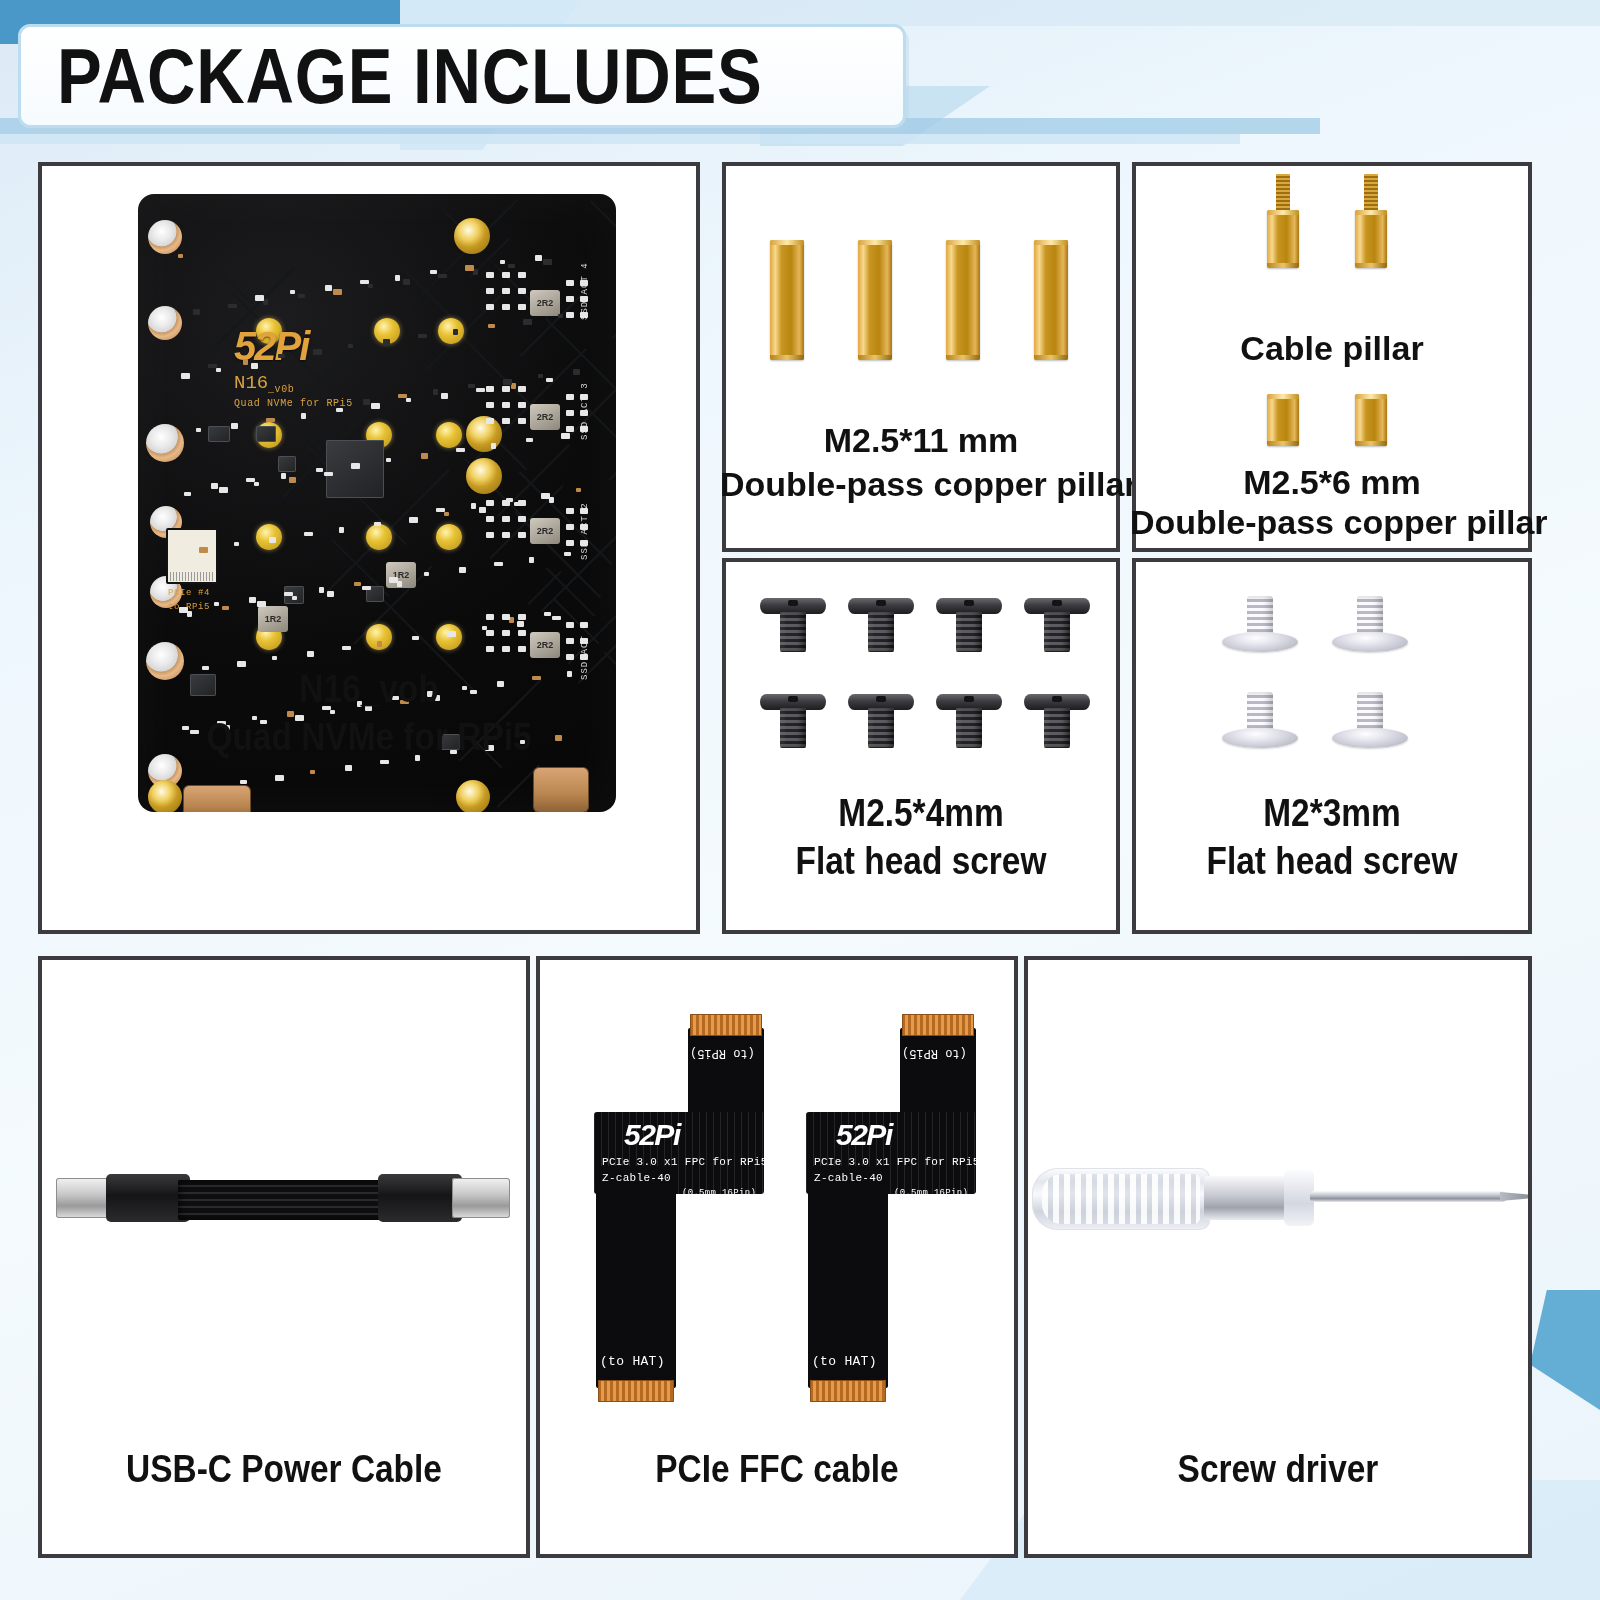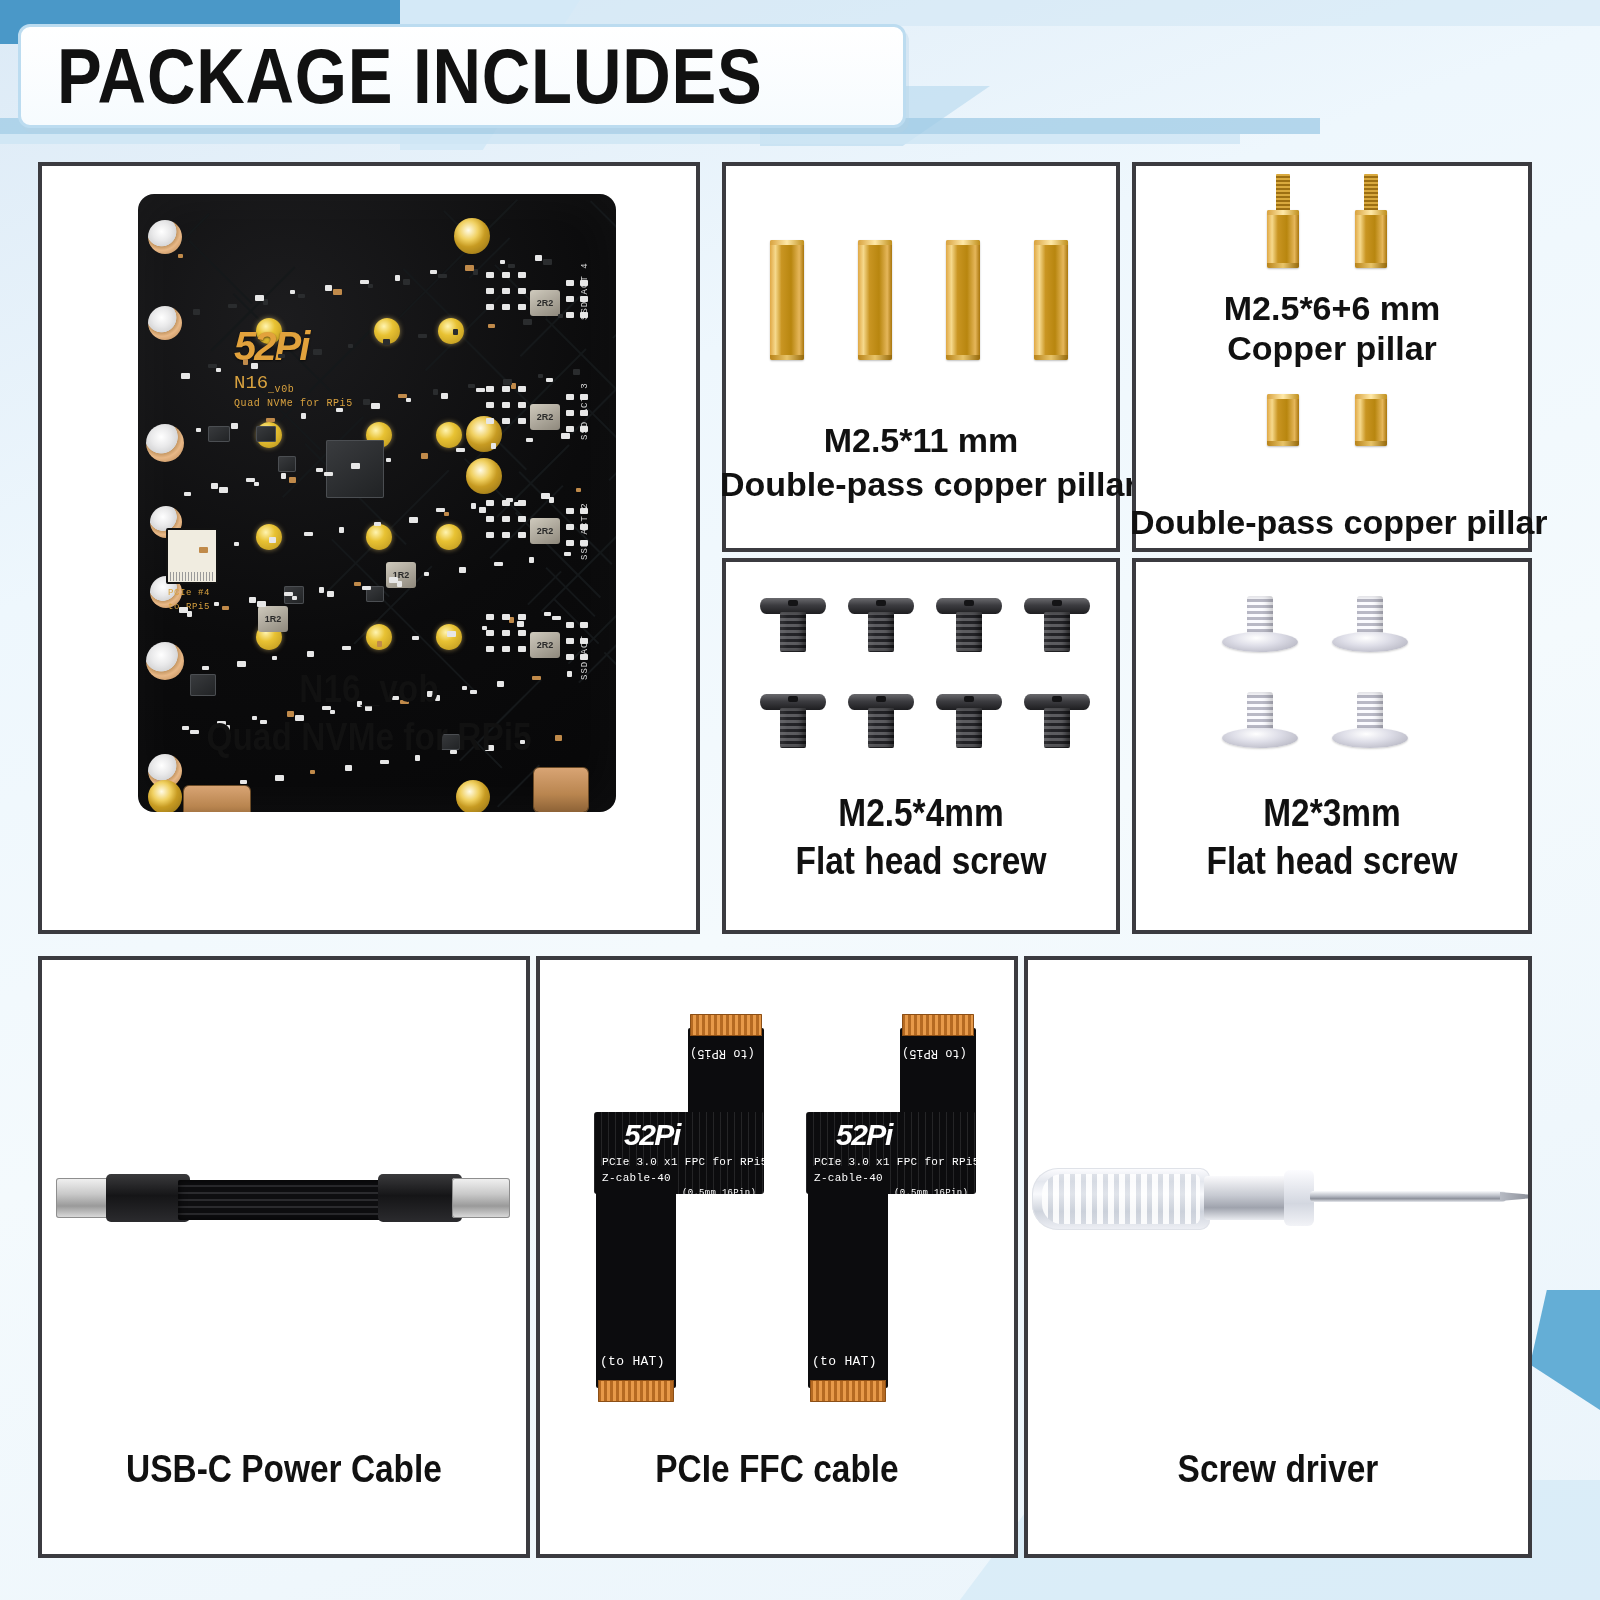--- a/index.html
+++ b/index.html
@@ -537,26 +537,26 @@
   <div class="mid-label" style="top:296px">Double-pass copper pillar</div>
 </div>
 
 <div class="panel" id="p-pillar6">
   <div id="pil66">
       <div class="thread" style="left:140px;top:8px;width:14px;height:38px"></div>
       <div class="pillar" style="left:131px;top:44px;width:32px;height:58px"></div>
       <div class="thread" style="left:228px;top:8px;width:14px;height:38px"></div>
       <div class="pillar" style="left:219px;top:44px;width:32px;height:58px"></div>
     </div>
-  <div class="mid-label" style="top:120px">M2.5*6+6 mm</div>
-  <div class="mid-label" style="top:160px">Copper pillar</div>
+  <div class="mid-label" style="top:160px">Cable pillar</div>
   <div id="pil6">
       <div class="pillar" style="left:131px;top:228px;width:32px;height:52px"></div>
       <div class="pillar" style="left:219px;top:228px;width:32px;height:52px"></div>
     </div>
+  <div class="mid-label" style="top:294px">M2.5*6 mm</div>
   <div class="mid-label" style="top:334px">Double-pass copper pillar</div>
 </div>
 
 <div class="panel" id="p-screwblk">
   <div id="blkscrews">
       <div class="screw" style="left:34px;top:36px;width:66px;height:58px">
         <div class="head" style=""></div>
         <div class="hex" style=""></div>
         <div class="shaft" style=""></div>
       </div>

